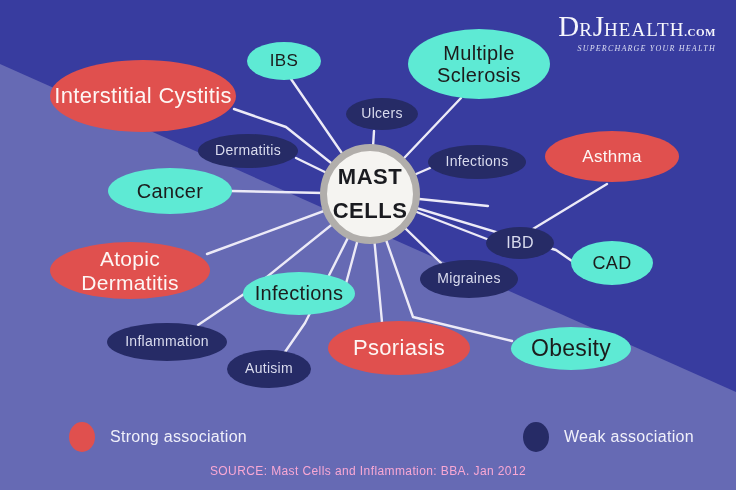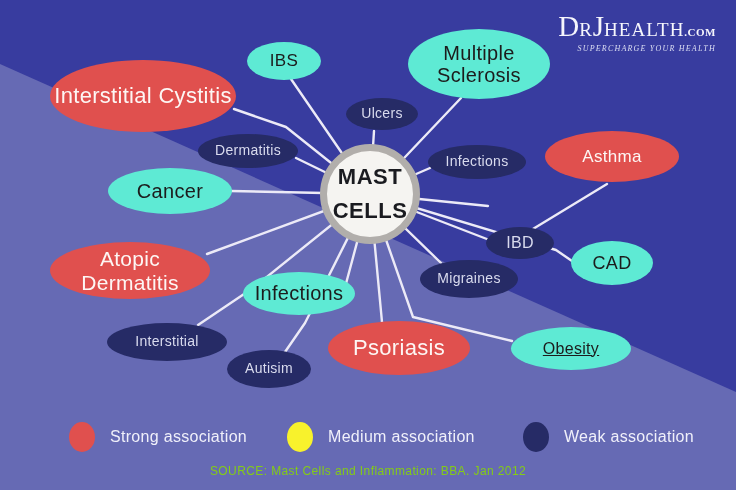--- a/index.html
+++ b/index.html
@@ -29,21 +29,21 @@
   #n-asthma{left:545px;top:131px;width:134px;height:51px;font-size:17px;}
   #n-cancer{left:108px;top:168px;width:124px;height:46px;font-size:20px;}
   #n-ibd{left:486px;top:192px;width:68px;height:32px;font-size:16px;margin-top:35px;}
   #n-cad{left:571px;top:241px;width:82px;height:44px;font-size:18px;}
   #n-atopic-dermatitis{left:50px;top:242px;width:160px;height:57px;font-size:21px;}
   #n-migraines{left:420px;top:260px;width:98px;height:38px;font-size:14px;}
   #n-arthritis{left:243px;top:272px;width:112px;height:43px;font-size:20px;}
   #n-periodontitis{left:107px;top:323px;width:120px;height:38px;font-size:14px;}
   #n-psoriasis{left:328px;top:321px;width:142px;height:54px;font-size:22px;}
   #n-autisim{left:227px;top:350px;width:84px;height:38px;font-size:14px;}
-  #n-obesity{left:511px;top:327px;width:120px;height:43px;font-size:16px;text-decoration:underline;}
+  #n-obesity{left:511px;top:327px;width:120px;height:43px;font-size:23px;}
 
   .hub{
     position:absolute;z-index:4;left:320px;top:144px;width:100px;height:100px;
     box-sizing:border-box;border:7px solid #B1AEAB;border-radius:50%;
     background:#F5F4F1;display:flex;align-items:center;justify-content:center;
   }
   .hub-label{
     white-space:pre-line;text-align:center;font-weight:bold;
     font-size:22px;line-height:34px;letter-spacing:.5px;color:#1A1B20;
   }
@@ -61,21 +61,21 @@
 
   .legend-item{position:absolute;z-index:3;top:422px;display:flex;align-items:center;gap:15px;}
   #legend-strong{left:69px;}
   #legend-medium{left:287px;}
   #legend-weak{left:523px;}
   .swatch{width:26px;height:30px;border-radius:50%;flex:0 0 auto;}
   .legend-label{font-size:16px;color:#F0F0FA;letter-spacing:.3px;line-height:30px;}
 
   .source-line{
     position:absolute;z-index:3;left:50%;top:464px;transform:translateX(-50%);
-    font-size:12px;letter-spacing:.4px;color:#84cc16;white-space:nowrap;
+    font-size:12px;letter-spacing:.4px;color:#f9a8d4;white-space:nowrap;
   }
 </style>
 </head>
 <body>
 
 <div class="stage">
 
   <svg class="wires" width="736" height="490" viewBox="0 0 736 490">
     <polygon points="0,64 736,392 736,490 0,490" fill="#666AB4"></polygon>
     <polyline class="wire" points="370,194 291,79"></polyline>
@@ -103,43 +103,39 @@
   <div class="node assoc-strong" id="n-interstitial-cystitis">Interstitial Cystitis</div>
   <div class="node assoc-weak" id="n-prostatitis">Dermatitis</div>
   <div class="node assoc-weak" id="n-infections">Infections</div>
   <div class="node assoc-strong" id="n-asthma">Asthma</div>
   <div class="node assoc-medium" id="n-cancer">Cancer</div>
   <div class="node assoc-weak" id="n-ibd">IBD</div>
   <div class="node assoc-medium" id="n-cad">CAD</div>
   <div class="node assoc-strong" id="n-atopic-dermatitis">Atopic Dermatitis</div>
   <div class="node assoc-weak" id="n-migraines">Migraines</div>
   <div class="node assoc-medium" id="n-arthritis">Infections</div>
-  <div class="node assoc-weak" id="n-periodontitis">Interstitial</div>
+  <div class="node assoc-weak" id="n-periodontitis">Inflammation</div>
   <div class="node assoc-strong" id="n-psoriasis">Psoriasis</div>
   <div class="node assoc-weak" id="n-autisim">Autisim</div>
   <div class="node assoc-medium" id="n-obesity">Obesity</div>
 
   <div class="hub">
     <div class="hub-label">MAST
 CELLS</div>
   </div>
 
   <div class="logo">
     <div class="logo-line"><span class="lg-big">D</span><span class="lg-med">R</span><span class="lg-big">J</span><span class="lg-med">HEALTH</span><span class="lg-com">.COM</span></div>
     <div class="logo-tagline">SUPERCHARGE YOUR HEALTH</div>
   </div>
 
   <div class="legend-item" id="legend-strong">
     <div class="swatch" style="background-color: rgb(224, 80, 78);"></div>
     <div class="legend-label">Strong association</div>
   </div>
-  <div class="legend-item" id="legend-medium">
-    <div class="swatch" style="background-color: rgb(248, 242, 44);"></div>
-    <div class="legend-label">Medium association</div>
-  </div>
   <div class="legend-item" id="legend-weak">
     <div class="swatch" style="background-color: rgb(38, 43, 102);"></div>
     <div class="legend-label">Weak association</div>
   </div>
 
   <div class="source-line">SOURCE: Mast Cells and Inflammation: BBA. Jan 2012</div>
 
 </div>
 
 </body></html>

